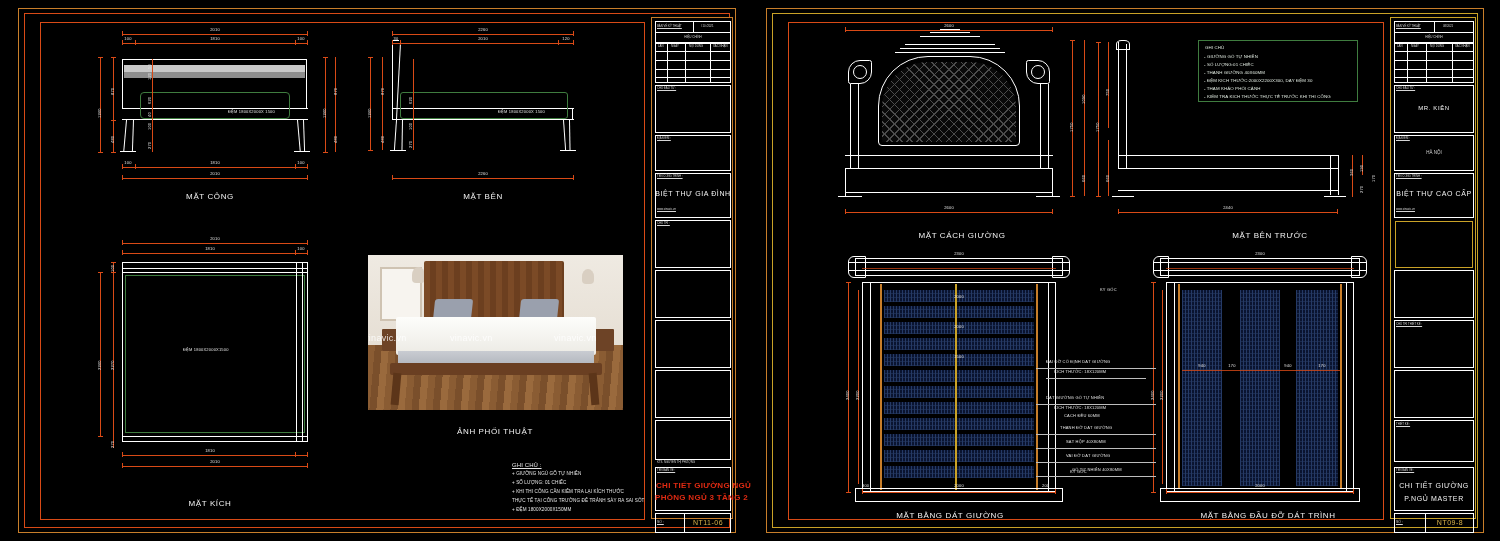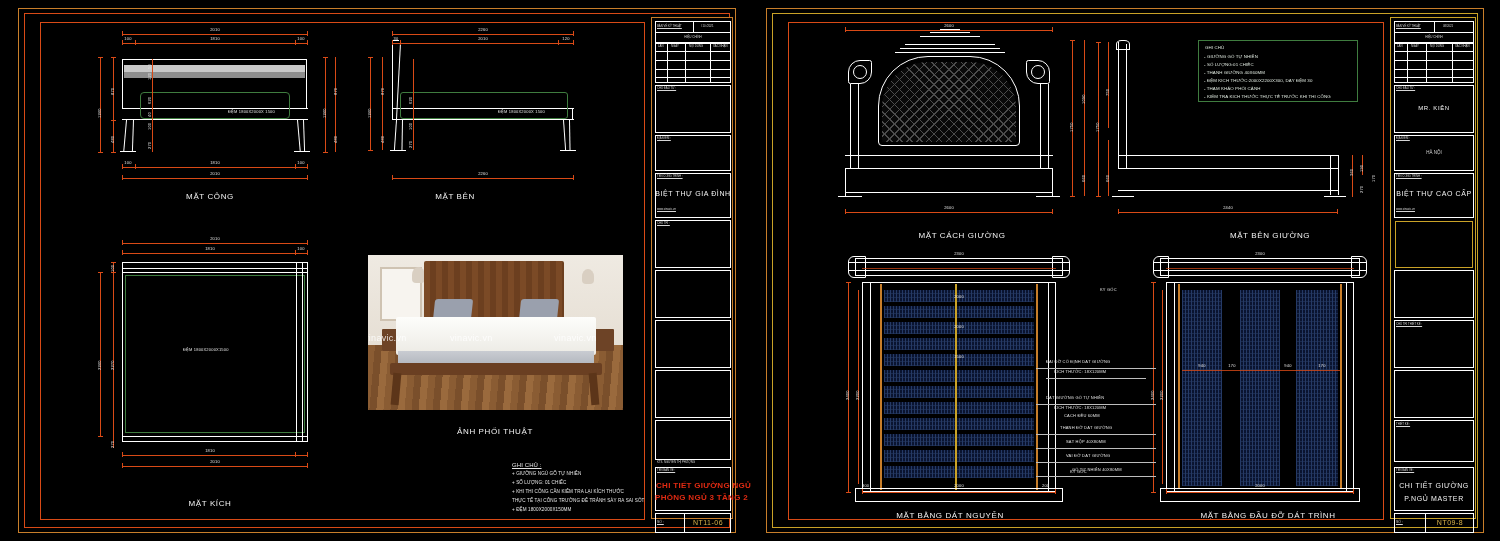--- a/index.html
+++ b/index.html
@@ -250,21 +250,21 @@
     <div class="lnr" style="left:382px; top:57px; width:1px; height:63px;"></div>
     <div class="t t-dim t-vert" style="left:381px; top:95px; transform:rotate(-90deg);">870</div>
     <div class="lnr" style="left:382px; top:120px; width:1px; height:30px;"></div>
     <div class="t t-dim t-vert" style="left:381px; top:143px; transform:rotate(-90deg);">480</div>
 
     <div class="t t-dim t-vert" style="left:409px; top:104px; transform:rotate(-90deg);">620</div>
     <div class="t t-dim t-vert" style="left:409px; top:130px; transform:rotate(-90deg);">100</div>
     <div class="t t-dim t-vert" style="left:409px; top:148px; transform:rotate(-90deg);">270</div>
     <div class="lnr" style="left:413px; top:59px; width:1px; height:91px;"></div>
 
-    <div class="t t-lbl t-ctr" style="left:455px; top:193px;">MẶT BÊN</div>
+    <div class="t t-lbl t-ctr" style="left:483px; top:193px;">MẶT BÊN</div>
   </div>
 
   <div>
     <div class="box" style="left:122px; top:262px; width:186px; height:180px;"></div>
     <div class="ln" style="left:122px; top:268px; width:186px; height:1px;"></div>
     <div class="ln" style="left:122px; top:272px; width:186px; height:1px;"></div>
     <div class="ln" style="left:122px; top:436px; width:186px; height:1px;"></div>
     <div class="boxg" style="left:125px; top:275px; width:180px; height:158px;"></div>
     <div class="ln" style="left:296px; top:262px; width:1px; height:180px;"></div>
     <div class="ln" style="left:302px; top:262px; width:1px; height:180px;"></div>
@@ -490,21 +490,21 @@
     <div class="lnr" style="left:1108px; top:140px; width:1px; height:56px;"></div>
     <div class="t t-dim t-vert" style="left:1106px; top:182px; transform:rotate(-90deg);">660</div>
 
     <div class="lnr" style="left:1352px; top:155px; width:1px; height:42px;"></div>
     <div class="t t-dim t-vert" style="left:1350px; top:176px; transform:rotate(-90deg);">360</div>
     <div class="lnr" style="left:1362px; top:155px; width:1px; height:20px;"></div>
     <div class="t t-dim t-vert" style="left:1360px; top:172px; transform:rotate(-90deg);">190</div>
     <div class="t t-dim t-vert" style="left:1360px; top:193px; transform:rotate(-90deg);">270</div>
     <div class="t t-dim t-vert" style="left:1372px; top:182px; transform:rotate(-90deg);">170</div>
 
-    <div class="t t-lbl t-ctr" style="left:1270px; top:232px;">MẶT BÊN  GIƯỜNG</div>
+    <div class="t t-lbl t-ctr" style="left:1270px; top:232px;">MẶT BÊN  TRƯỚC</div>
   </div>
 
   <div>
 
     <div class="box" style="left:855px; top:258px; width:208px; height:18px;"></div>
     <div class="ln" style="left:848px; top:262px; width:222px; height:1px;"></div>
     <div class="ln" style="left:848px; top:270px; width:222px; height:1px;"></div>
     <div class="box" style="left:848px; top:256px; width:18px; height:22px; border-radius:6px 0 0 6px;"></div>
     <div class="box" style="left:1052px; top:256px; width:18px; height:22px; border-radius:0 6px 6px 0;"></div>
 
@@ -543,21 +543,21 @@
     <div class="t t-dim" style="left:862px; top:484px;">300</div>
     <div class="t t-dim" style="left:1042px; top:484px;">200</div>
 
     <div class="lnr" style="left:848px; top:282px; width:1px; height:210px;"></div>
     <div class="tickv" style="left:846px; top:282px;"></div>
     <div class="tickv" style="left:846px; top:492px;"></div>
     <div class="t t-dim t-vert" style="left:846px; top:400px; transform:rotate(-90deg);">2400</div>
     <div class="lnr" style="left:858px; top:290px; width:1px; height:194px;"></div>
     <div class="t t-dim t-vert" style="left:856px; top:400px; transform:rotate(-90deg);">2200</div>
 
-    <div class="t t-lbl t-ctr" style="left:950px; top:512px;">MẶT BẰNG DÁT NGUYỄN</div>
+    <div class="t t-lbl t-ctr" style="left:950px; top:512px;">MẶT BẰNG DÁT GIƯỜNG</div>
   </div>
 
   <div>
     <div class="box" style="left:1160px; top:258px; width:200px; height:18px;"></div>
     <div class="ln" style="left:1153px; top:262px; width:214px; height:1px;"></div>
     <div class="ln" style="left:1153px; top:270px; width:214px; height:1px;"></div>
     <div class="box" style="left:1153px; top:256px; width:16px; height:22px; border-radius:6px 0 0 6px;"></div>
     <div class="box" style="left:1351px; top:256px; width:16px; height:22px; border-radius:0 6px 6px 0;"></div>
 
     <div class="box" style="left:1166px; top:282px; width:188px; height:210px;"></div>

